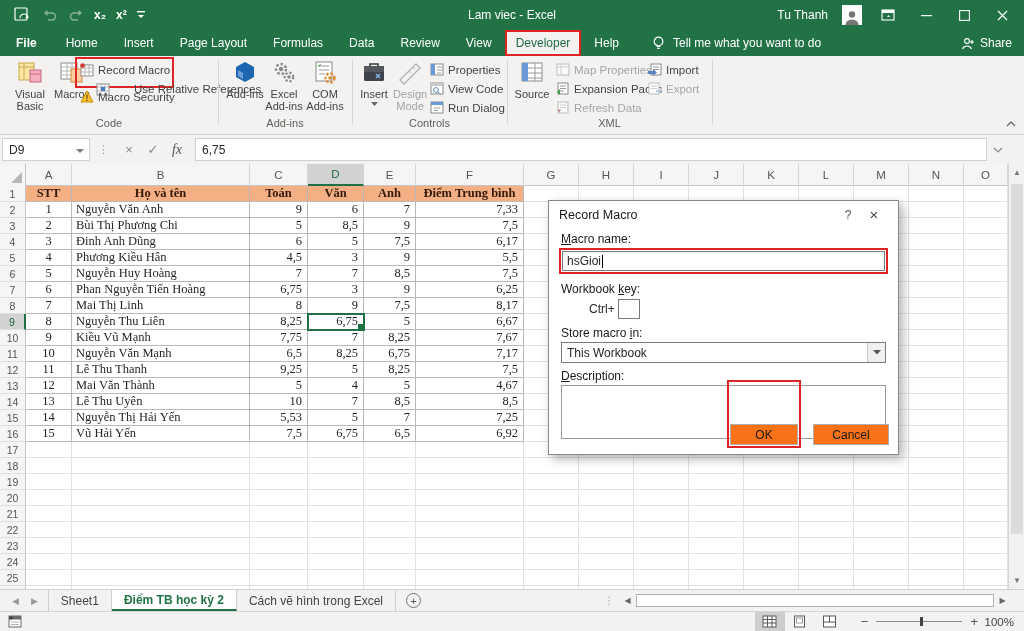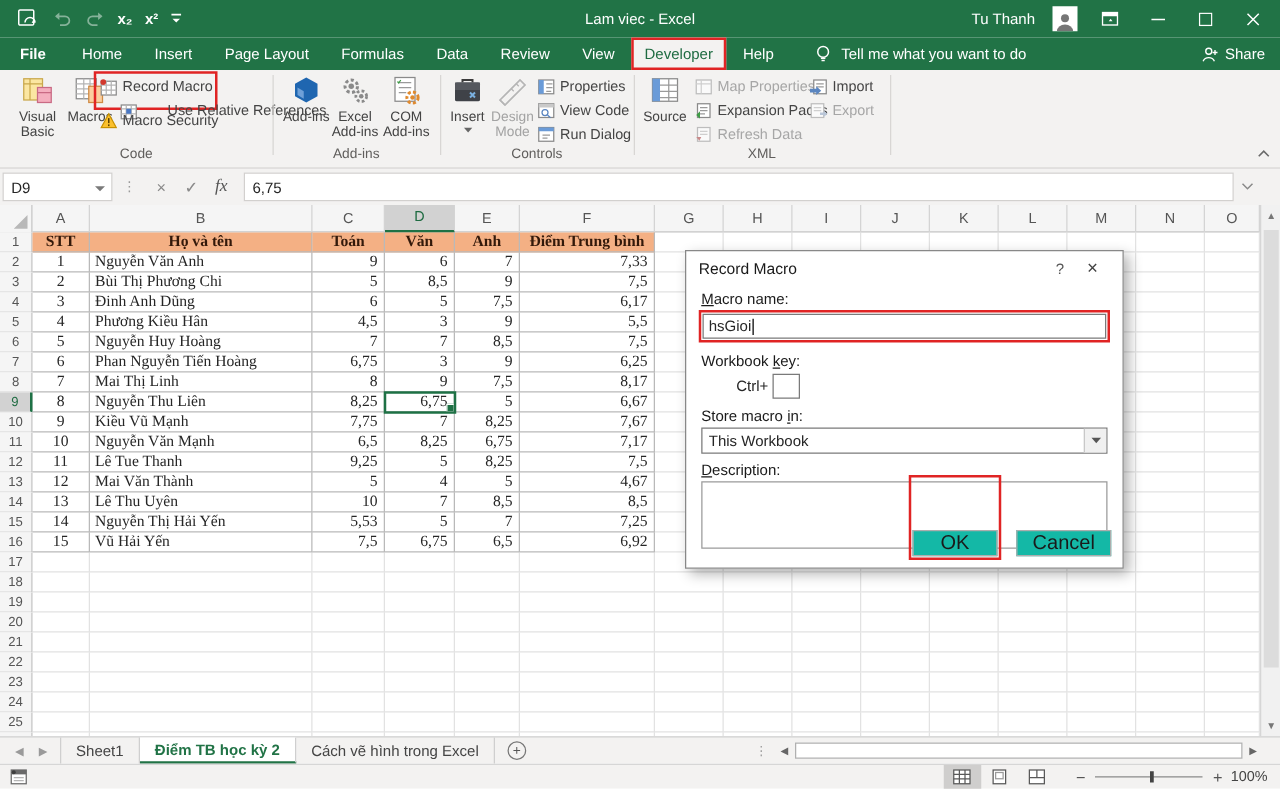--- a/index.html
+++ b/index.html
@@ -83,21 +83,21 @@
   .redframe { border:2px solid #e02424; margin:0 10px; padding:1px; }
   .dinput { width:100%; height:20px; border:1px solid #7a7a7a; display:flex; align-items:center; padding-left:4px; background:#fff; }
   .caret { display:inline-block; width:1px; height:13px; background:#000; margin-left:1px; }
   .ctrlrow { display:flex; align-items:center; margin:3px 12px 0 40px; gap:3px; }
   .ctrlbox { width:22px; height:20px; border:1px solid #7a7a7a; background:#fff; }
   .ddown { margin:2px 12px 0; height:21px; border:1px solid #7a7a7a; background:#fff; display:flex; align-items:center; }
   .ddown .val { flex:1; padding-left:5px; }
   .ddown .arrowbox { width:18px; height:19px; border-left:1px solid #c8c8c8; background:#f0f0f0; display:flex; align-items:center; justify-content:center; color:#555; font-size:9px; }
   .dtext { margin:2px 12px 0; height:54px; border:1px solid #9a9a9a; background:#fff; }
   .dbtns { position:absolute; right:9px; bottom:6px; display:flex; align-items:center; gap:12px; }
-  .btn { width:72px; height:21px; background:#14b8a6; border:1px solid #adadad; display:flex; align-items:center; justify-content:center; font-size:16px; color:#1a1a1a;margin-top:41px; }
+  .btn { width:72px; height:21px; background:#f97316; border:1px solid #adadad; display:flex; align-items:center; justify-content:center; font-size:12px; color:#1a1a1a;margin-top:41px; }
   .okframe { border:2px solid #e02424; padding:1px; }
   u { text-decoration:underline; }
 
   
   .sheettabs { position:absolute; left:0; top:589px; width:1024px; height:22px; background:#f3f2f1; border-top:1px solid #cfcfcf; display:flex; align-items:stretch; }
   .navarrows { display:flex; align-items:center; gap:12px; padding:0 10px 0 12px; color:#9a9a9a; font-size:9px; border-right:1px solid #cfcfcf; }
   .stab { display:flex; align-items:center; padding:0 12px; font-size:12px; color:#444; border-right:1px solid #cfcfcf; white-space:nowrap; }
   .stab.active { background:#fff; color:#217346; font-weight:bold; border-bottom:2px solid #217346; border-right:1px solid #cfcfcf; }
   .newsheet { display:flex; align-items:center; margin-left:10px; }
   .pluscirc { width:15px; height:15px; border:1px solid #767676; border-radius:50%; color:#555; display:flex; align-items:center; justify-content:center; font-size:11px; }
@@ -646,21 +646,21 @@
         <div class="gcell" style="width: 55px;"></div>
         <div class="gcell" style="width: 55px;"></div>
         <div class="gcell" style="width: 55px;"></div>
         <div class="gcell" style="width: 55px;"></div>
         <div class="gcell" style="width: 55px;"></div>
         <div class="gcell" style="width: 44px;"></div>
       </div>
       <div class="grow">
         <div class="rowh">12</div>
         <div class="gcell tb c-num" style="width: 46px;">11</div>
-        <div class="gcell tb c-name" style="width: 178px;">Lê Tue Thanh</div>
+        <div class="gcell tb c-name" style="width: 178px;">Lê Thu Thanh</div>
         <div class="gcell tb c-val" style="width: 58px;">9,25</div>
         <div class="gcell tb c-val" style="width: 56px;">5</div>
         <div class="gcell tb c-val" style="width: 52px;">8,25</div>
         <div class="gcell tb c-val" style="width: 108px;">7,5</div>
         <div class="gcell" style="width: 55px;"></div>
         <div class="gcell" style="width: 55px;"></div>
         <div class="gcell" style="width: 55px;"></div>
         <div class="gcell" style="width: 55px;"></div>
         <div class="gcell" style="width: 55px;"></div>
         <div class="gcell" style="width: 55px;"></div>

